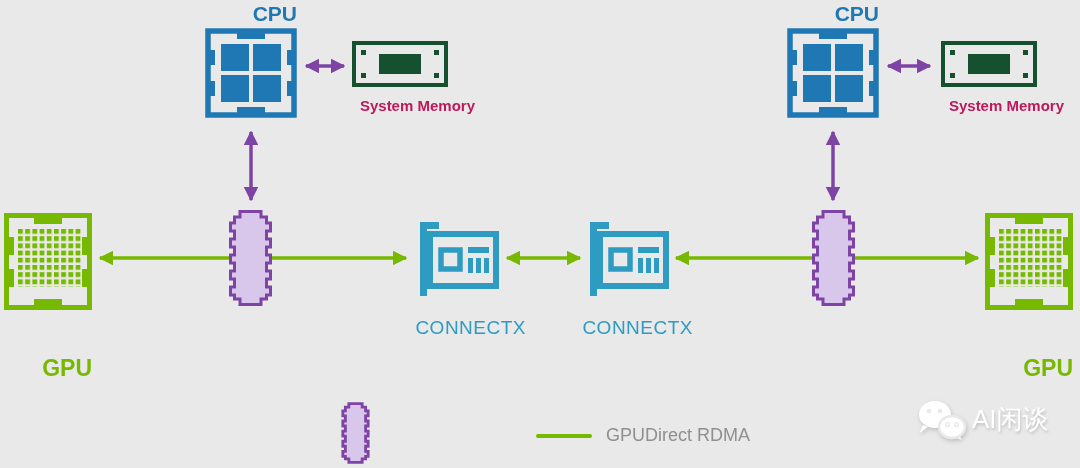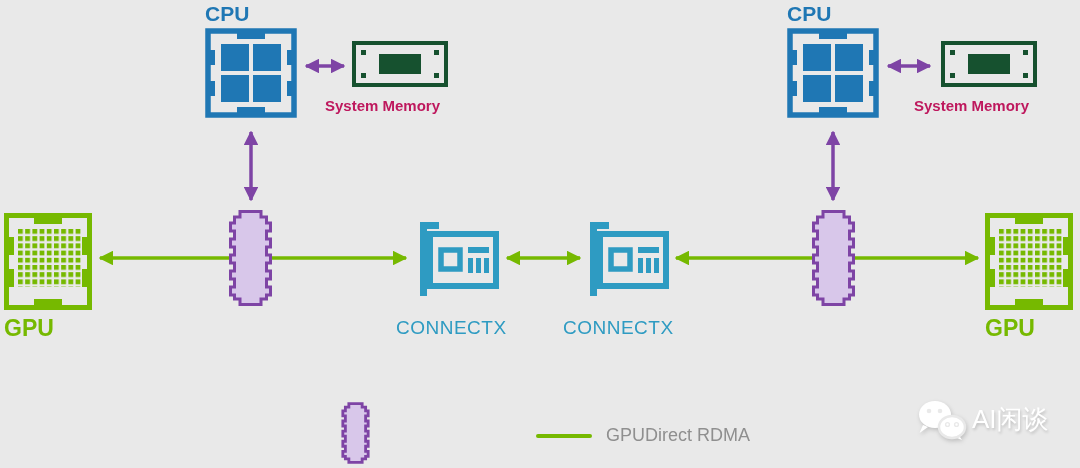--- a/index.html
+++ b/index.html
@@ -2,23 +2,23 @@
 <html><head>
 <meta charset="utf-8">
 <style>
   html,body { margin:0; padding:0; }
   .canvas {
     position:relative; width:1080px; height:468px;
     background:#e9e9e9; overflow:hidden;
     font-family:"Liberation Sans", sans-serif;
   }
   .abs { position:absolute; }
-  .lbl { position:absolute; text-align:left; line-height:1.1; }
+  .lbl { position:absolute; text-align:right; line-height:1.1; }
   .cpu-lbl   { color:#1f77b4; font-weight:bold; font-size:21px; width:92px; }
-  .gpu-lbl   { color:#76b900; font-weight:bold; font-size:23px; width:88px; }
+  .gpu-lbl   { color:#76b900; font-weight:bold; font-size:23px; width:88px;margin-top:40px; }
   .mem-lbl   { color:#be185d; font-size:15px; width:150px;font-weight:bold; }
   .nic-lbl   { color:#2e9bc2; font-weight:normal; font-size:19px; width:130px; letter-spacing:0.5px; }
   .legend-lbl{ color:#8f8f8f; font-size:18px; text-align:left; }
   .legend-line { position:absolute; left:536px; top:434px; width:56px; height:4px; background:#76b900; border-radius:2px; }
   .wm-text {
     position:absolute; left:972px; top:402px; color:#ffffff; font-size:26px;
     text-shadow:1px 2px 3px rgba(0,0,0,0.18); white-space:nowrap;
   }
   .wm-icon { filter: drop-shadow(1px 2px 2px rgba(0,0,0,0.18)); }
   svg { display:block; }

